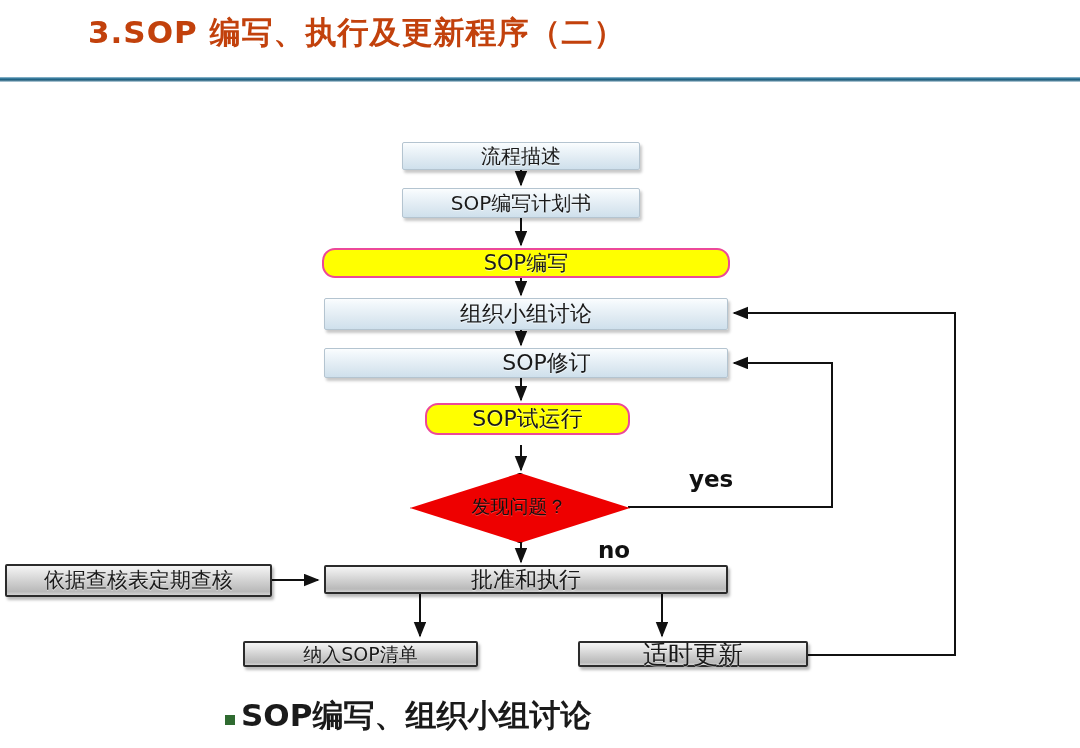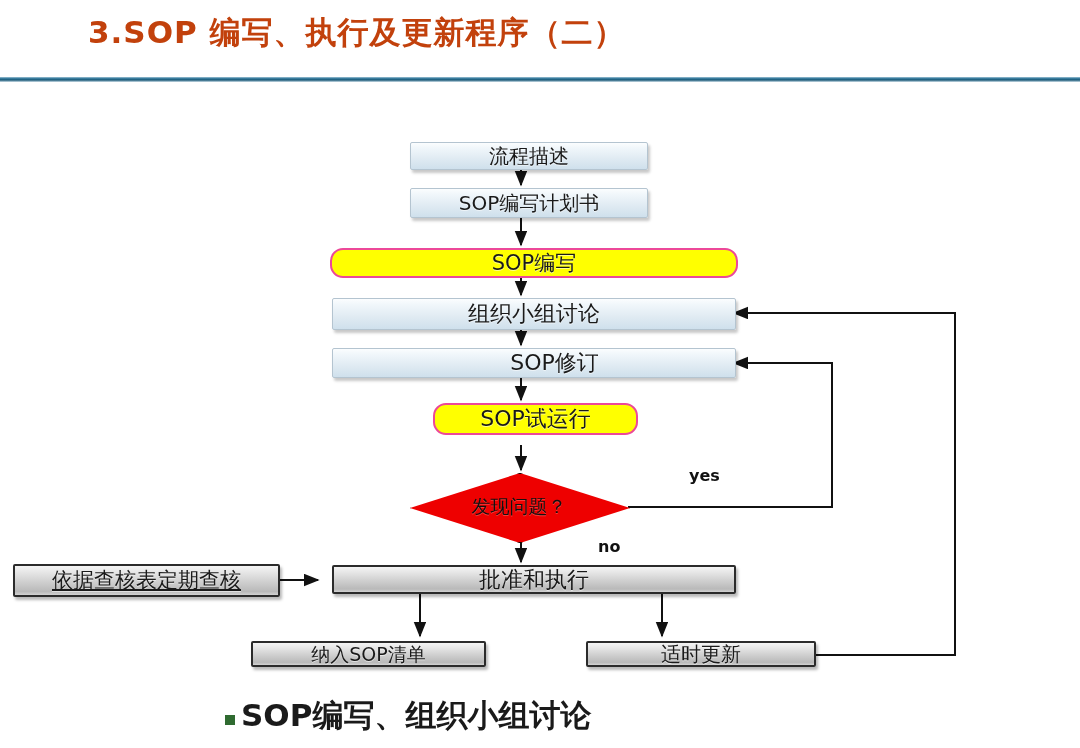--- a/index.html
+++ b/index.html
@@ -33,21 +33,20 @@
 
   
   .node{
     position:absolute;
     display:flex;align-items:center;justify-content:center;
     box-sizing:border-box;
     font-family:"DejaVu Sans","Liberation Sans",sans-serif;
     color:#1a1a1a;
     white-space:nowrap;
     z-index:3;
-    margin-left:8px;
   }
   .node .lbl{
     display:block;line-height:1;
     font-weight:500;
     text-shadow:0 1px 0 rgba(255,255,255,.55);
   }
   
   .style-blue{
     background:linear-gradient(to bottom,#fbfdfe 0%,#f1f7fb 18%,#dfeaf2 62%,#cfe0ec 100%);
     border:1px solid #b4c4d0;
@@ -84,21 +83,21 @@
     position:relative;z-index:2;
     font-family:"DejaVu Sans","Liberation Sans",sans-serif;
     color:#111;font-size:19px;white-space:nowrap;
     text-shadow:0 1px 0 rgba(255,120,120,.5);
   }
 
   
   .edge-label{
     position:absolute;z-index:4;
     font-family:"DejaVu Sans","Liberation Sans",sans-serif;
-    font-weight:bold;font-size:16px;color:#111;text-align:center;
+    font-weight:bold;font-size:23px;color:#111;text-align:center;
   }
 
   
   .caption{
     position:absolute;left:225px;top:695px;
     display:flex;align-items:center;gap:6px;
     z-index:5;
   }
   .caption .bullet{
     width:10px;height:10px;background:#2f6b31;display:inline-block;
@@ -177,33 +176,33 @@
     <div class="node style-yellow" style="left:425px;top:403px;width:205px;height:32px;">
       <span class="lbl" style="font-size:22px;">SOP试运行</span>
     </div>
 
     <div class="decision" style="left:410px;top:473px;width:218px;height:68px;">
       <span class="dshape"></span>
       <span class="lbl">发现问题？</span>
     </div>
 
     <div class="node style-gray" style="left:5px;top:564px;width:267px;height:33px;">
-      <span class="lbl" style="font-size:21px;text-decoration:underline;">依据查核表定期查核</span>
+      <span class="lbl" style="font-size:21px;">依据查核表定期查核</span>
     </div>
 
     <div class="node style-gray" style="left:324px;top:565px;width:404px;height:29px;">
       <span class="lbl" style="font-size:22px;">批准和执行</span>
     </div>
 
     <div class="node style-gray" style="left:243px;top:641px;width:235px;height:26px;">
       <span class="lbl" style="font-size:19px;">纳入SOP清单</span>
     </div>
 
     <div class="node style-gray" style="left:578px;top:641px;width:230px;height:26px;">
-      <span class="lbl" style="font-size:20px;">适时更新</span>
+      <span class="lbl" style="font-size:25px;">适时更新</span>
     </div>
 
     <div class="edge-label" style="left:689px;top:466px;">yes</div>
     <div class="edge-label" style="left:598px;top:537px;">no</div>
 
   </div>
 
   <div class="caption">
     <span class="bullet"></span>
     <span class="ctext">SOP编写、组织小组讨论</span>

